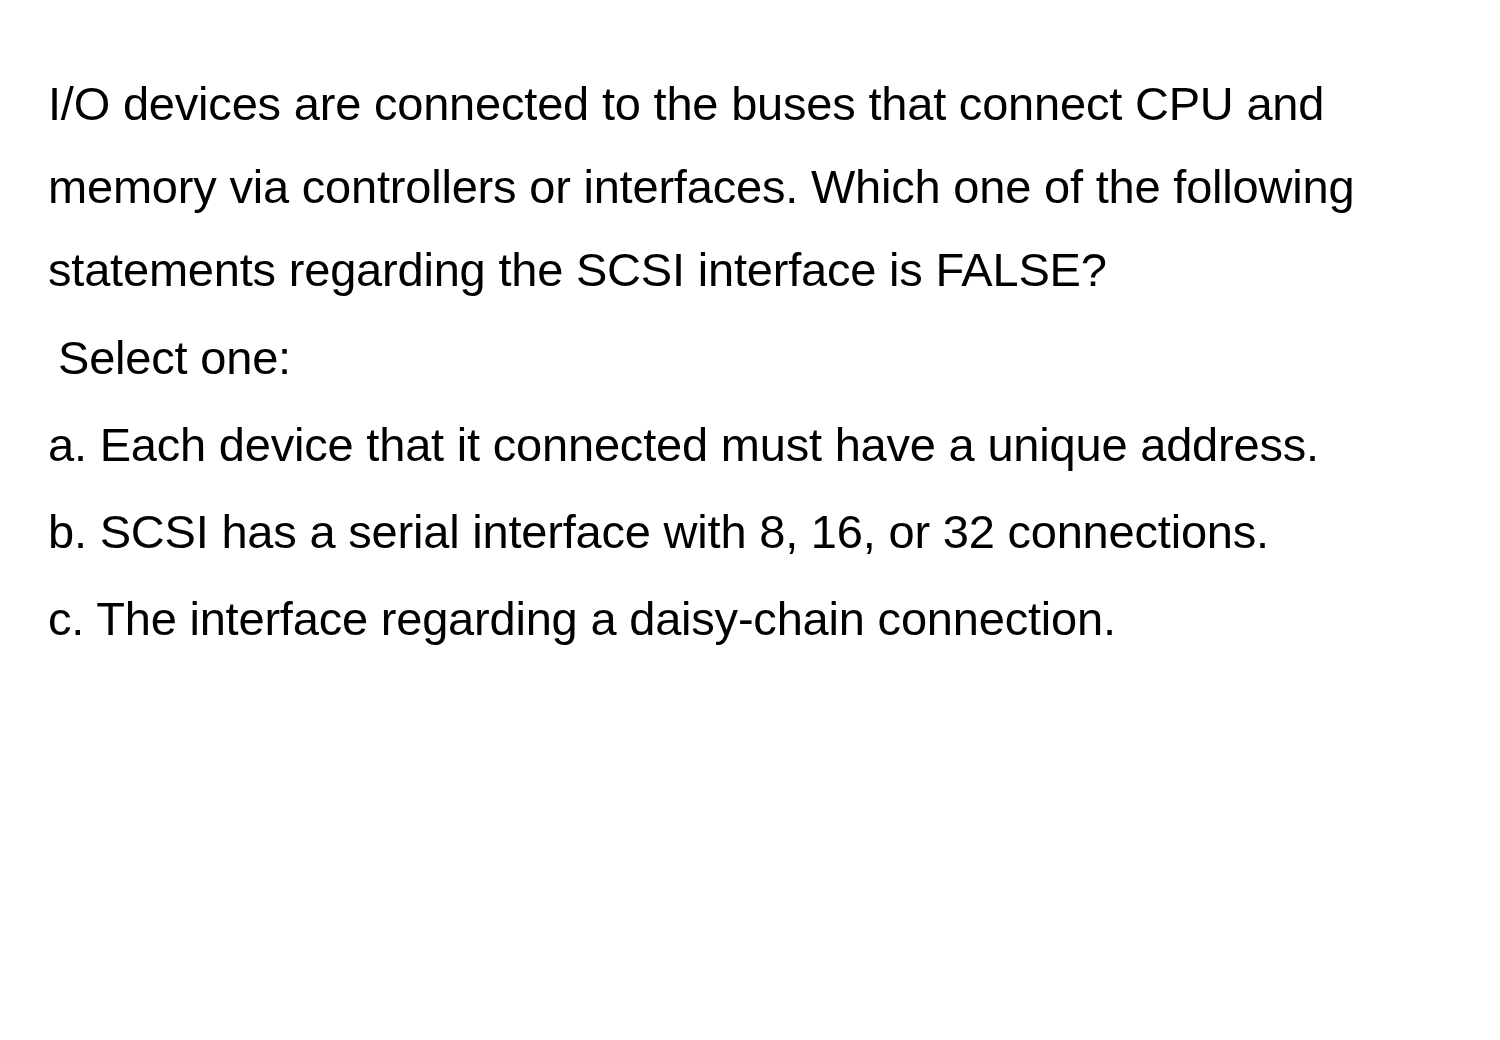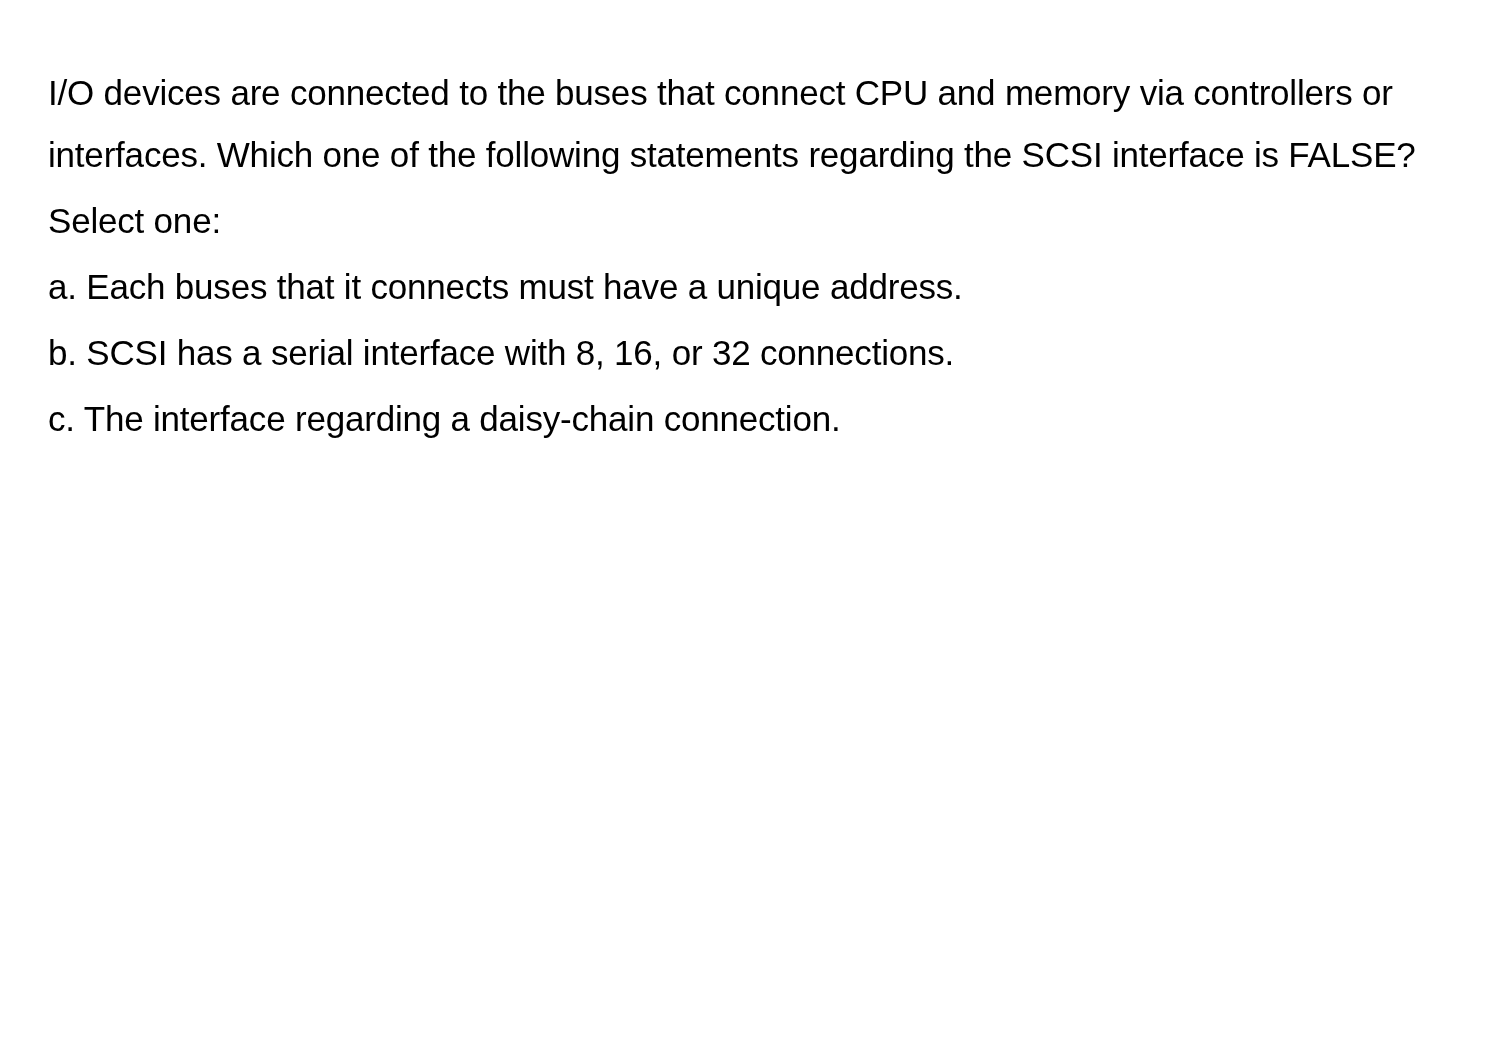--- a/index.html
+++ b/index.html
@@ -9,44 +9,45 @@
   }
   body {
     width: 1500px;
     height: 1040px;
     background: #ffffff;
     font-family: -apple-system, BlinkMacSystemFont, "Segoe UI", Helvetica, Arial, sans-serif;
     padding: 62px 48px 48px 48px;
     color: #000000;
   }
   .content {
-    font-size: 35px;
+    font-size: 47px;
     line-height: 1.77;
     font-weight: 400;
     letter-spacing: -0.2px;
   }
   .question-stem {
     margin-bottom: 4px;
   }
   .select-one {
     margin-bottom: 4px;
+    margin-left: 10px;
   }
   .option {
     margin-bottom: 4px;
   }
 </style>
 </head>
 <body>
 
 <div class="content">
   <div class="question-stem">I/O devices are connected to the buses that connect CPU and memory via controllers or interfaces. Which one of the following statements regarding the SCSI interface is FALSE?</div>
   <div class="select-one">Select one:</div>
   <div class="option">
     <span>a.</span>
-    <span>Each buses that it connects must have a unique address.</span>
+    <span>Each device that it connected must have a unique address.</span>
   </div>
   <div class="option">
     <span>b.</span>
     <span>SCSI has a serial interface with 8, 16, or 32 connections.</span>
   </div>
   <div class="option">
     <span>c.</span>
     <span>The interface regarding a daisy-chain connection.</span>
   </div>
 </div>

